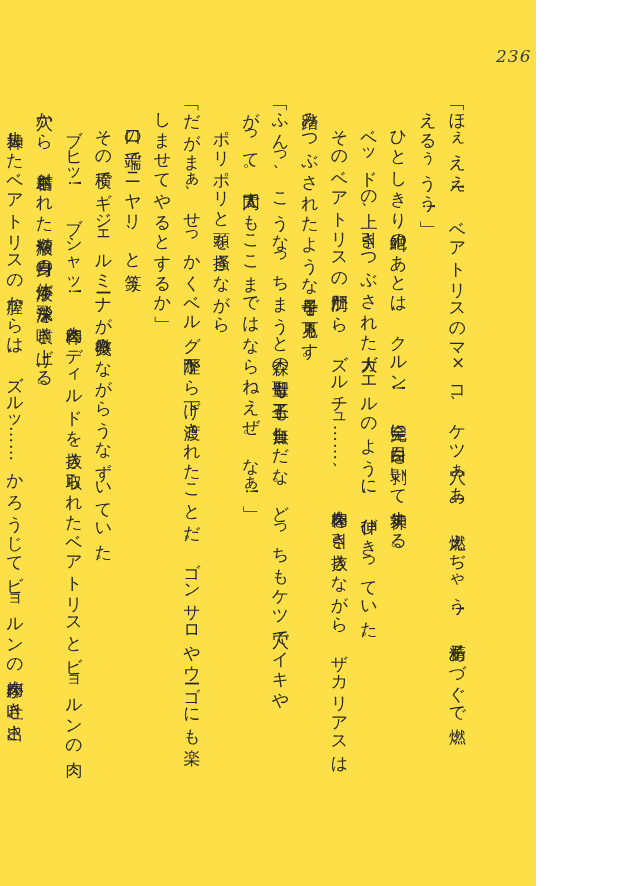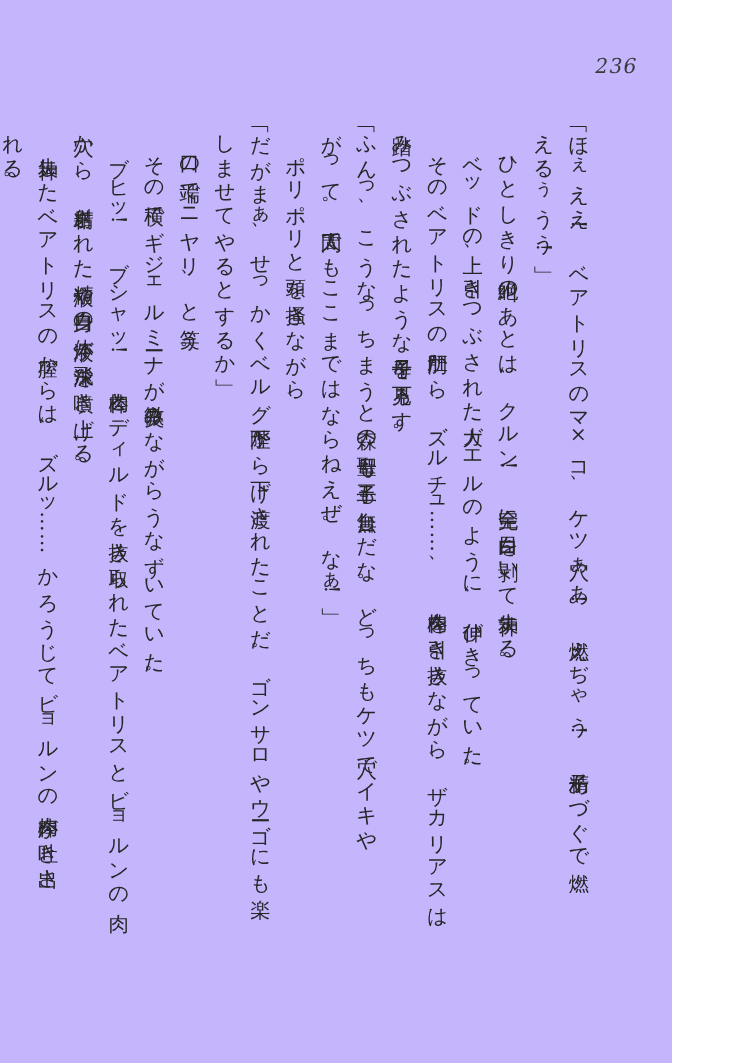--- a/index.html
+++ b/index.html
@@ -4,24 +4,23 @@
 <style>
   html, body {
     margin: 0;
     padding: 0;
     background: #ffffff;
   }
   .page {
     position: relative;
     width: 536px;
     height: 886px;
-    background: #c4b5fd;
+    background: #fde047;
     overflow: hidden;
     font-family: "DejaVu Serif", "Liberation Serif", serif;
-    padding-left: 24px;
   }
   .page-number {
     position: absolute;
     top: 46px;
     left: 496px;
     font-style: italic;
     font-size: 17px;
     letter-spacing: 1px;
     color: #3a3a3a;
     font-family: "DejaVu Serif", "Liberation Serif", serif;

